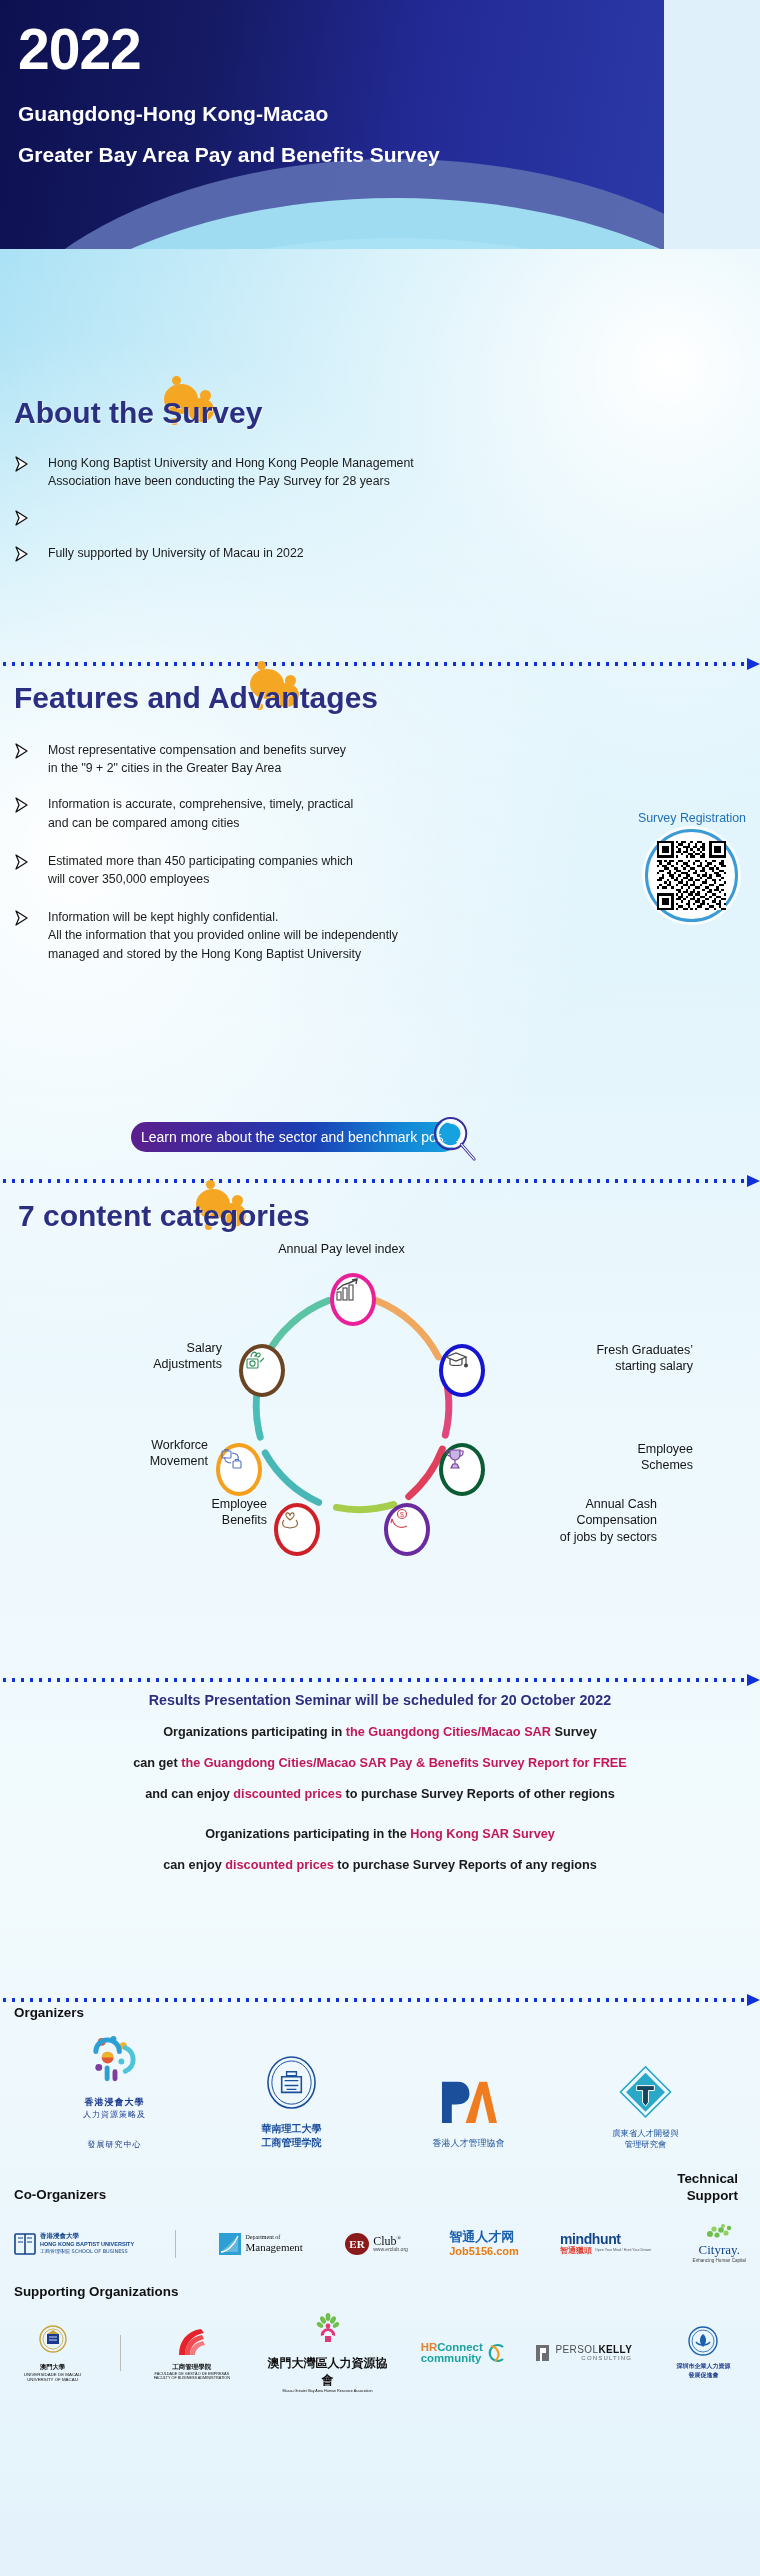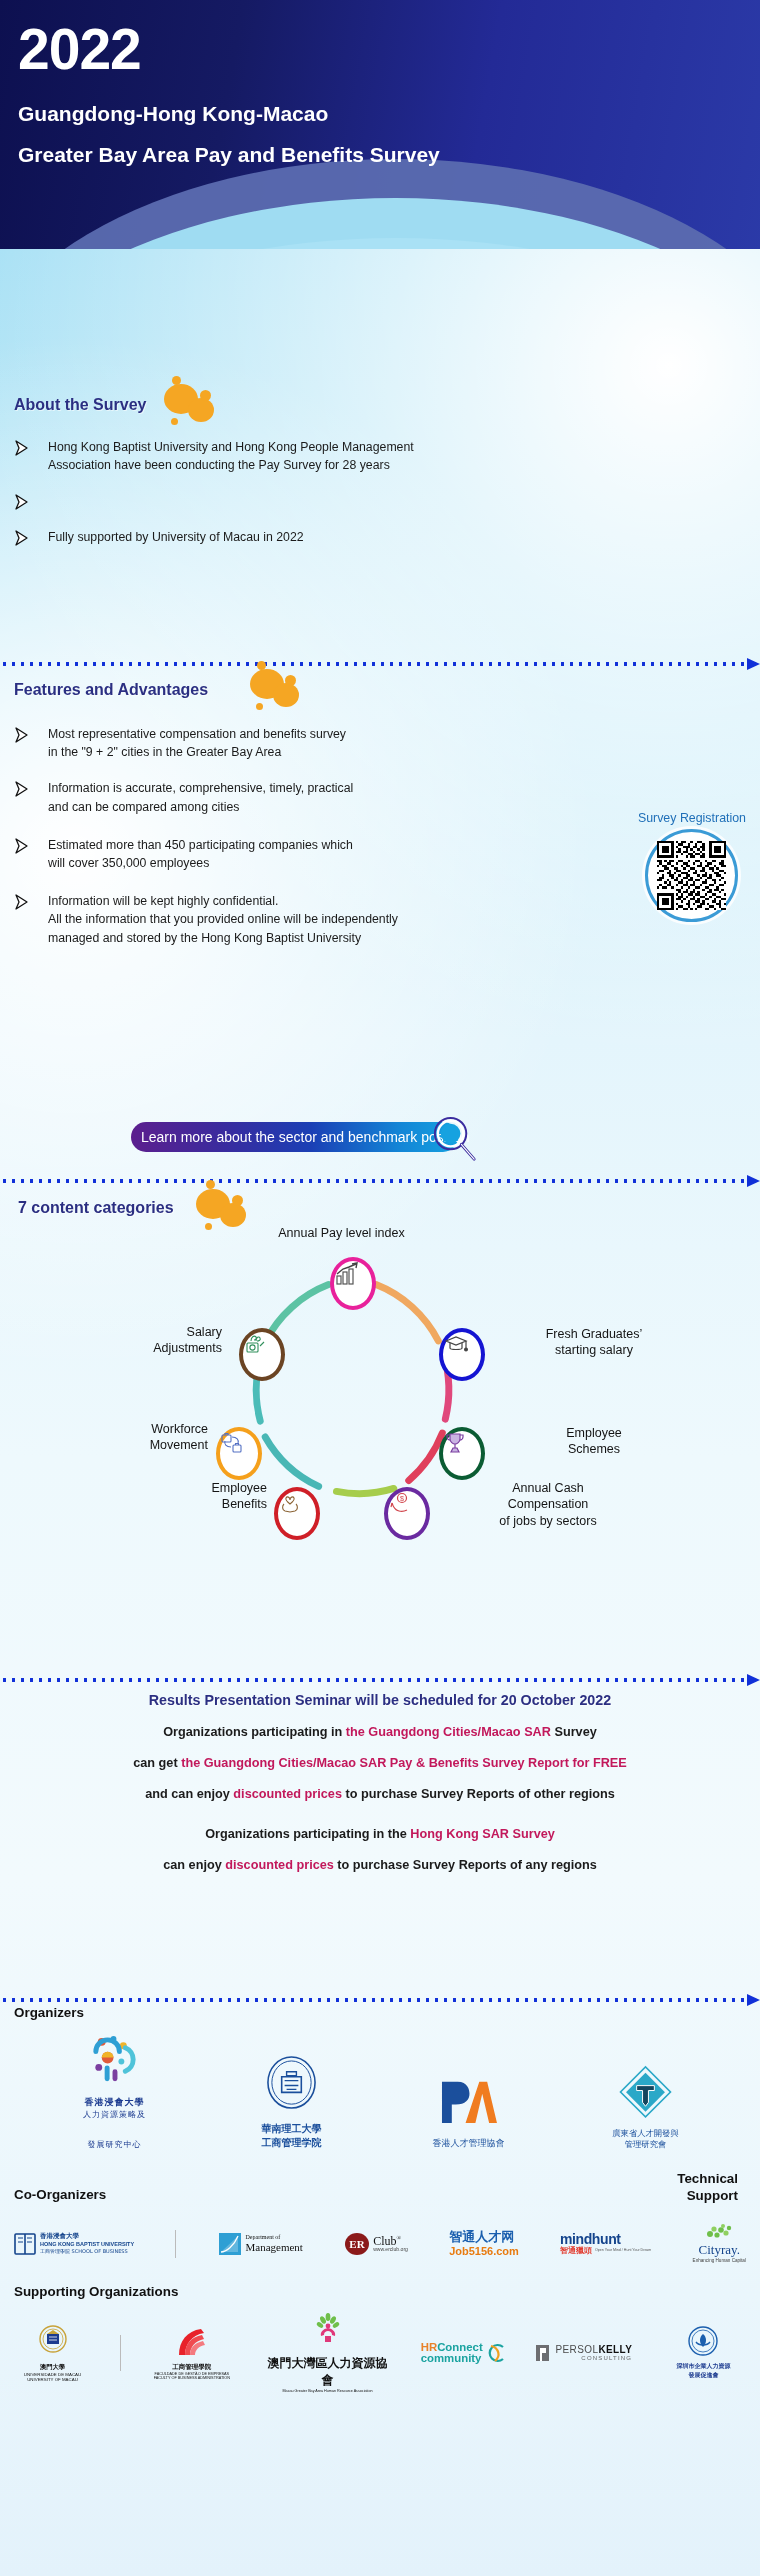--- a/index.html
+++ b/index.html
@@ -9,21 +9,21 @@
     font-family: "Liberation Sans", sans-serif;
     background: #dff0fa;
     overflow: hidden;
     position: relative;
   }
   .poster { position: relative; width: 760px; height: 2576px; overflow: hidden; }
 
   
   .header {
     position: relative;
-    width: 760px; height: 297px;
+    width: 664px; height: 297px;
     background: linear-gradient(100deg, #0d1050 0%, #151a63 30%, #232a96 62%, #2b3aa8 100%);
     overflow: hidden;
   }
   .hdr-wave-lite {
     position: absolute; left: -40px; bottom: -119px; width: 871px; height: 257px;
     background: #5b6cb0;
     border-radius: 50% 50% 0 0 / 100% 100% 0 0;
     opacity: .95;
   }
   .hdr-wave-blue {
@@ -65,21 +65,21 @@
     position: absolute; z-index: 1;
     background: #f5a623; border-radius: 50%;
   }
   .sec-head .blob.b1 { width: 34px; height: 30px; }
   .sec-head .blob.b2 { width: 26px; height: 24px; }
   .sec-head .blob.b3 { width: 9px;  height: 9px; }
   .sec-head .blob.b4 { width: 11px; height: 11px; }
   .sec-head .blob.b5 { width: 7px;  height: 7px; }
   .sec-title {
     position: relative; z-index: 2;
-    font-size: 16px; font-weight: 700; color: #2b2f82;
+    font-size: 30px; font-weight: 700; color: #2b2f82;
     text-shadow: 1px 1px 0 rgba(255,255,255,.55);
   }
 
   
   .bullets { margin-left: 14px; }
   .bullet { display: flex; margin-bottom: 18px; }
   .bullet .arrow {
     flex: 0 0 34px; padding-top: 2px;
   }
   .bullet .arrow svg { display: block; }
@@ -136,21 +136,21 @@
   .wheel { position: relative; width: 760px; height: 297px; }
   .wheel svg { position: absolute; left: 0; top: 0; }
   .node {
     position: absolute; width: 46px; height: 53px; border-radius: 50%;
     background: #fff; display: flex; align-items: center; justify-content: center;
     border-width: 4px; border-style: solid;
   }
   .nlabel {
     position: absolute; font-size: 12.5px; color: #141414; line-height: 1.3;
   }
-  .nlabel.right { text-align: center; }
+  .nlabel.right { text-align: right; }
   .nlabel.left { text-align: right; }
   .nlabel.center { text-align: center; }
 
   
   .results {
     text-align: center; color: #1b1b1b;
   }
   .results .seminar {
     font-size: 14.3px; font-weight: 700; color: #2b2f82;
     text-shadow: 1px 1px 0 rgba(255,255,255,.6);

